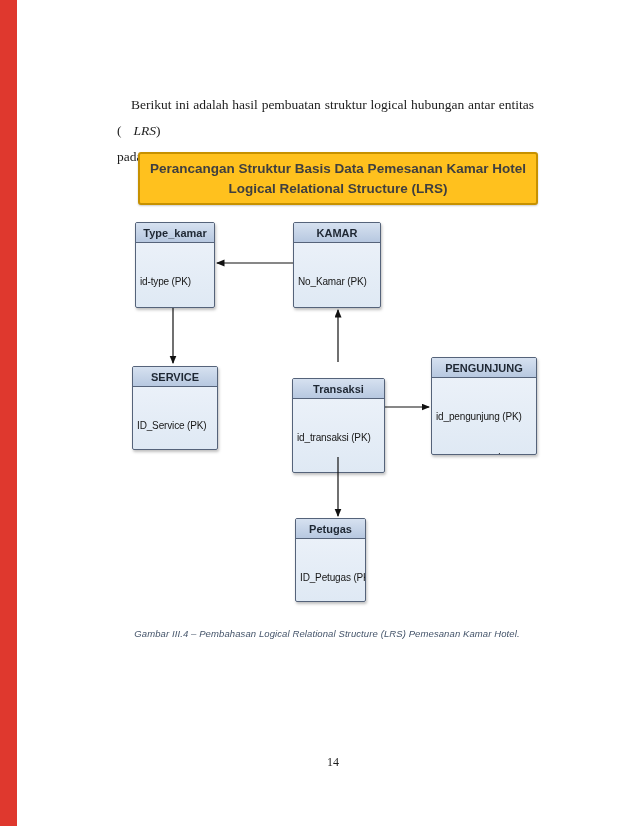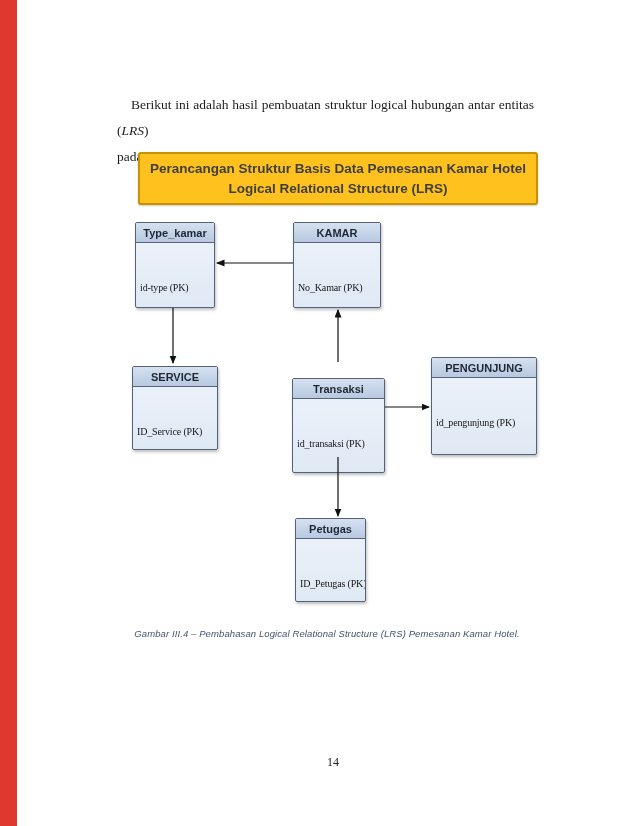--- a/index.html
+++ b/index.html
@@ -10,21 +10,21 @@
   
   .red-bar{position:absolute;left:0;top:0;width:17px;height:826px;background:#df382e;}
 
   
   .paragraph{
     position:absolute;left:117px;top:78px;width:417px;
     font-family:"Liberation Serif",serif;font-size:13.5px;line-height:26px;color:#1c1c1c;
   }
   .paragraph .line1{display:block;text-align:justify;text-align-last:justify;text-indent:14px;}
   .paragraph .line2{display:block;text-align:left;}
-  .paragraph em{font-style:italic;}
+  .paragraph em{font-style:italic;margin-left:12px;}
 
   
   .banner{
     position:absolute;left:138px;top:152px;width:396px;height:49px;
     background:#FFC11E;border:2px solid #C79100;border-radius:3px;
     display:flex;flex-direction:column;align-items:center;justify-content:center;
     font-weight:bold;font-size:13.5px;line-height:1.45;color:#3f3f3f;text-align:right;
     box-shadow:0 1px 2px rgba(0,0,0,.2);
   }
 
@@ -35,22 +35,22 @@
     background:linear-gradient(#eef3fa,#dfe9f4);
     box-shadow:1px 2px 3px rgba(0,0,0,.25);
   }
   .entity-header{
     background:linear-gradient(#d6e1f0,#b7c8e0);
     border-bottom:1.2px solid #55637a;
     font-weight:bold;font-size:11px;color:#1e2733;text-align:center;
     padding:4px 2px 3px 2px;
   }
   .entity-body{
-    padding:10px 4px;font-size:10px;line-height:13.8px;color:#161616;
-    white-space:pre;letter-spacing:-0.15px;font-family:Liberation Serif, serif;
+    padding:4px 4px;font-size:10px;line-height:13.8px;color:#161616;
+    white-space:pre;letter-spacing:-0.15px;
   }
   .e-typekamar  {left:135px;top:222px;width:80px;height:86px;}
   .e-kamar      {left:293px;top:222px;width:88px;height:86px;}
   .e-service    {left:132px;top:366px;width:86px;height:84px;}
   .e-transaksi  {left:292px;top:362px;width:93px;height:95px;margin-top:16px;}
   .e-pengunjung {left:431px;top:357px;width:106px;height:98px;}
   .e-petugas    {left:295px;top:518px;width:71px;height:84px;}
 
   .arrows{position:absolute;left:0;top:0;width:638px;height:826px;pointer-events:none;}
 

